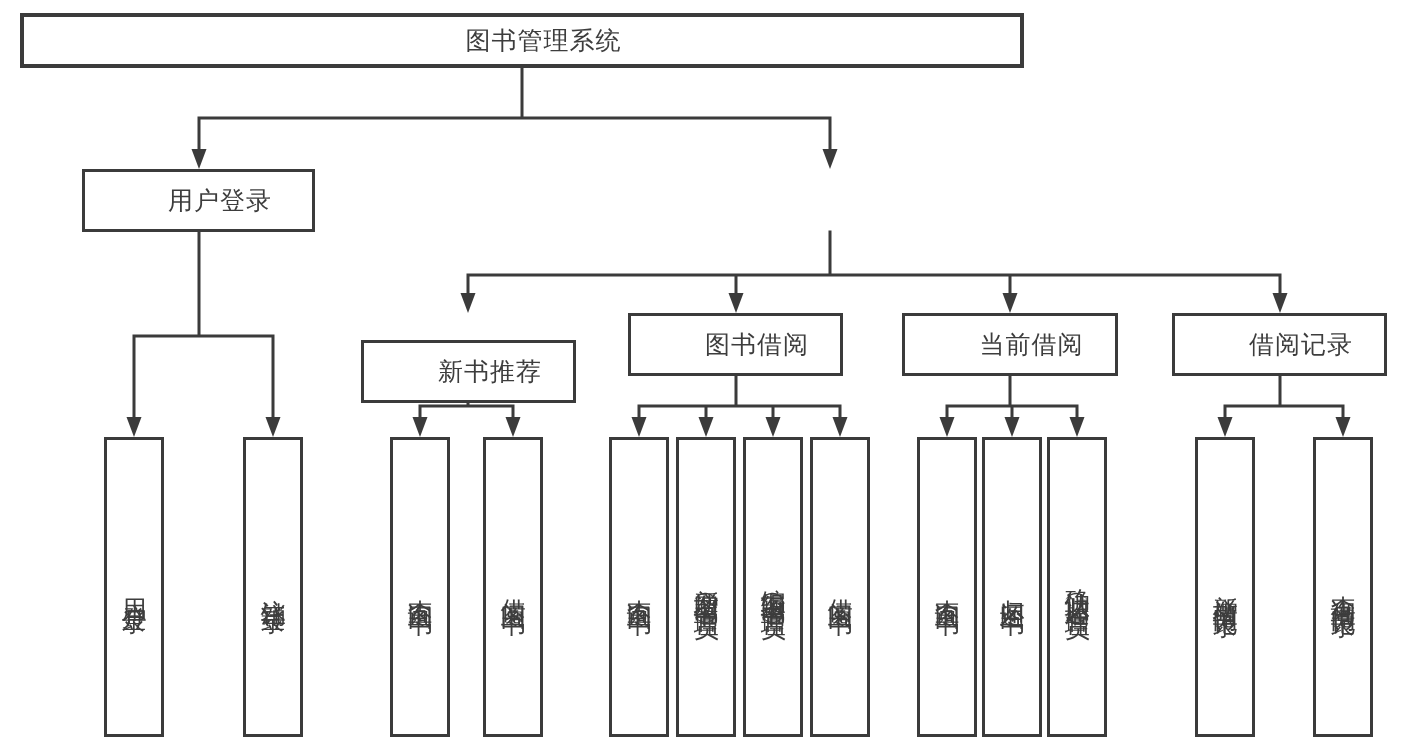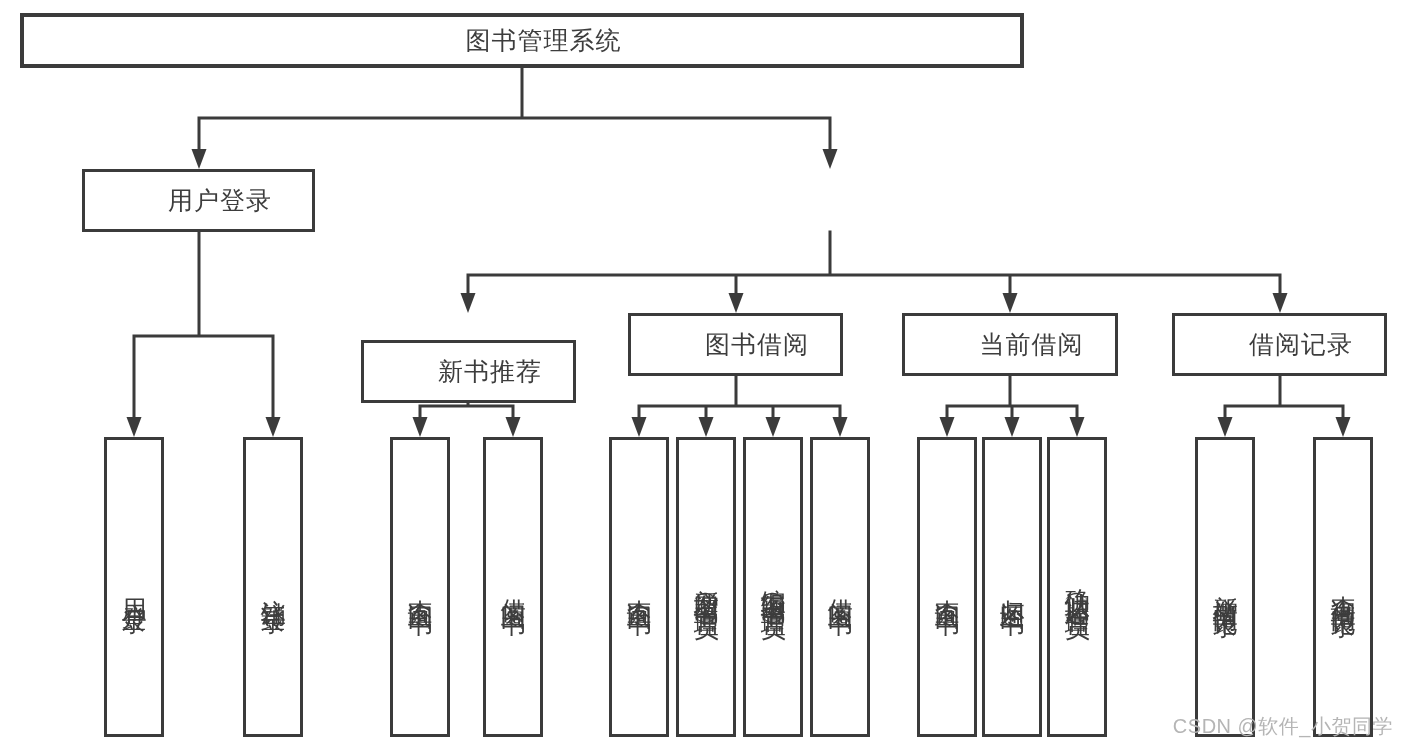--- a/index.html
+++ b/index.html
@@ -185,15 +185,14 @@
     <span class="vtext">确认归还（管理员）</span>
   </div>
 
   <div class="leaf" id="leaf-records-0">
     <span class="vtext">新增借阅记录</span>
   </div>
   <div class="leaf" id="leaf-records-1">
     <span class="vtext">查询借阅记录</span>
   </div>
 
-  <div class="watermark">CSDN @软件_小贺同学</div>
 
 </div>
 
 </body></html>

